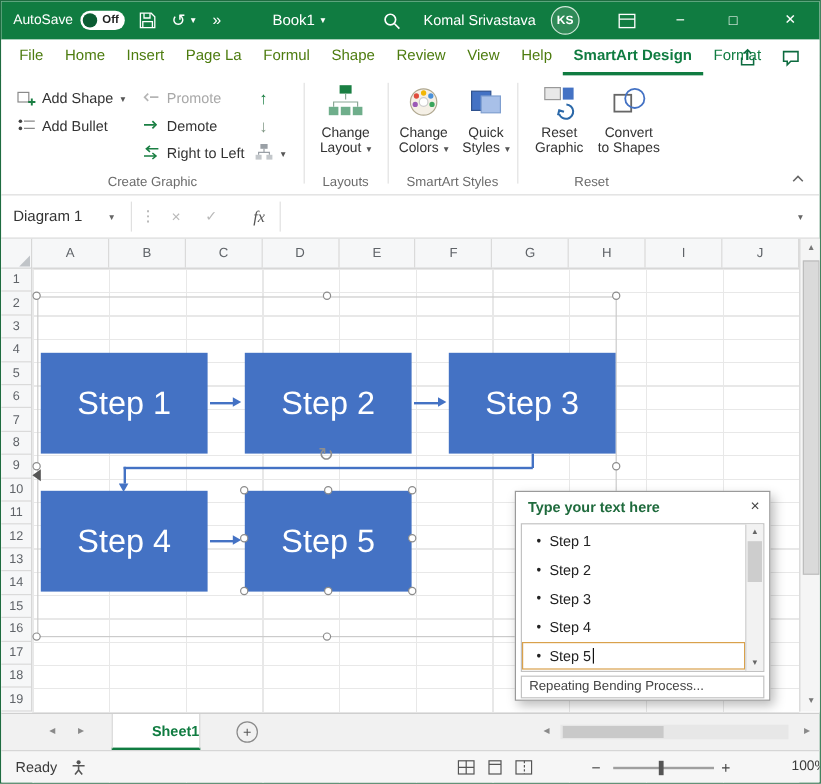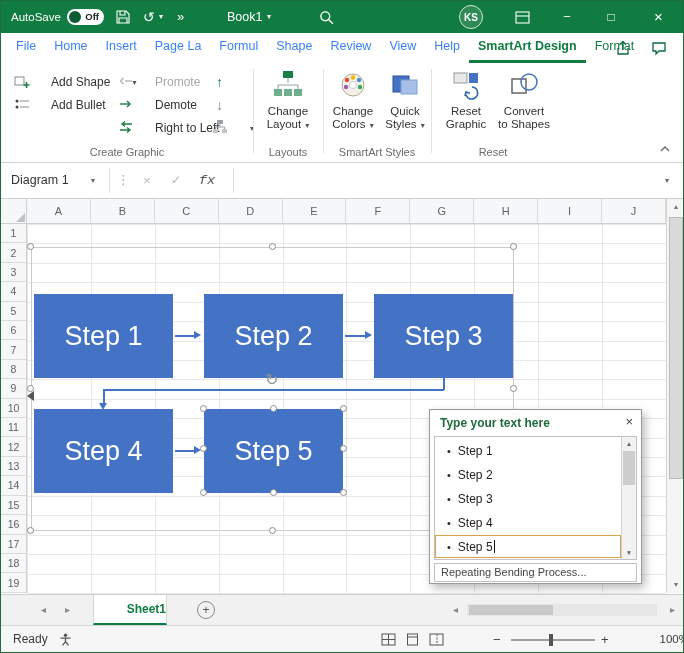--- a/index.html
+++ b/index.html
@@ -13,28 +13,28 @@
   .autosave-toggle .knob{position:absolute;left:2px;top:2px;width:12px;height:12px;border-radius:50%;background:#0b5c33;}
   .autosave-toggle .off{position:absolute;right:5px;top:0;line-height:16px;font-size:9.5px;color:#222;font-weight:bold;}
   .tb-glyph{position:absolute;top:0;line-height:32px;color:#fff;font-size:13px;}
   .tb-caret{position:absolute;top:0;line-height:32px;color:#fff;font-size:8px;}
   .tb-icon{position:absolute;line-height:0;}
   .avatar{position:absolute;top:4px;width:24px;height:24px;border-radius:50%;background:#2f8a57;border:1px solid #cfe7d8;color:#fff;font-size:10px;font-weight:bold;display:flex;align-items:center;justify-content:center;}
   .winbtn{position:absolute;top:0;width:44px;height:32px;line-height:32px;text-align:center;color:#fff;font-size:13px;}
 
   
   .tabrow{position:absolute;left:0;top:32px;right:0;height:30px;background:#fff;display:flex;align-items:stretch;padding-left:6px;}
-  .rtab{line-height:27px;padding:0 9px;font-size:12.5px;color:#3b82f6;border-bottom:3px solid transparent;white-space:nowrap;overflow:hidden;}
+  .rtab{line-height:27px;padding:0 9px;font-size:12.5px;color:#4d7c0f;border-bottom:3px solid transparent;white-space:nowrap;overflow:hidden;}
   .rtab.ctx{color:#107C41;}
   .rtab.active{border-bottom-color:#107C41;font-weight:bold;}
   .tabrow-icon{position:absolute;top:7px;line-height:0;}
 
   
   .ribbon{position:absolute;left:0;top:62px;right:0;height:100px;background:#fff;border-bottom:1px solid #d2d2d2;}
-  .rbtn{position:absolute;display:flex;align-items:center;gap:21px;height:22px;font-size:12px;color:#333;padding:0 5px;white-space:nowrap;}
+  .rbtn{position:absolute;display:flex;align-items:center;gap:5px;height:22px;font-size:12px;color:#333;padding:0 5px;white-space:nowrap;}
   .rbtn.disabled{color:#a8a8a8;}
   .rbtn.pressed{background:#d6d6d6;border:1px solid #8f8f8f;}
   .rcaret{font-size:8px;color:#555;margin-left:1px;}
   .mvup{color:#1a7f43;font-weight:bold;font-size:14px;}
   .mvdn{color:#7a937f;font-weight:bold;font-size:14px;}
   .sep{position:absolute;top:6px;height:84px;width:1px;background:#e2e2e2;}
   .grouplabel{position:absolute;top:83px;font-size:11px;color:#6b6b6b;text-align:center;white-space:nowrap;}
   .bigbtn{position:absolute;top:4px;text-align:center;font-size:11.5px;color:#333;line-height:13px;}
   .bigbtn .bicon{display:block;margin:2px auto 4px;line-height:0;}
   .collapse{position:absolute;right:12px;top:82px;line-height:0;}
@@ -121,20 +121,21 @@
     <span class="tb-caret" style="left:158px">▾</span>
     <span class="tb-glyph" style="left:176px">»</span>
     <span class="tb-text" style="left:226px;font-size:12.5px">Book1</span>
     <span class="tb-caret" style="left:266px">▾</span>
     <span class="tb-icon" style="left:318px;top:9px">
       <svg width="15" height="15" viewBox="0 0 15 15">
           <circle cx="6.3" cy="6.3" r="4.4" fill="none" stroke="#fff" stroke-width="1.4"></circle>
           <line x1="9.8" y1="9.8" x2="13.8" y2="13.8" stroke="#fff" stroke-width="1.4"></line>
         </svg>
     </span>
+    <span class="tb-text" style="left:352px">Komal Srivastava</span>
     <span class="avatar" style="left:458px">
       <span>KS</span>
     </span>
     <span class="tb-icon" style="left:514px;top:9px">
       <svg width="15" height="15" viewBox="0 0 15 15">
           <rect x="1" y="2" width="13" height="11" fill="none" stroke="#fff" stroke-width="1.1"></rect>
           <line x1="1" y1="6" x2="14" y2="6" stroke="#fff" stroke-width="1.1"></line>
         </svg>
     </span>
     <span class="winbtn" style="left:544px">−</span>
@@ -290,21 +291,21 @@
     </span>
   </div>
 
   <div class="formulabar">
     <span class="fb" style="left:10px">Diagram 1</span>
     <span class="fb" style="left:90px;font-size:8px;color:#666">▾</span>
     <div class="fb-div" style="left:108px"></div>
     <span class="fb" style="left:116px;color:#aaa">⋮</span>
     <span class="fb" style="left:142px;color:#b9b9b9;font-size:13px">×</span>
     <span class="fb" style="left:170px;color:#b9b9b9;font-size:12px">✓</span>
-    <span class="fb" style="left:198px;color:#555;font-style:italic;font-family:Liberation Mono, monospace;font-size:13.5px">fx</span>
+    <span class="fb" style="left:210px;color:#555;font-style:italic;font-family:Liberation Serif, serif;font-size:13.5px">fx</span>
     <div class="fb-div" style="left:232px"></div>
     <span class="fb" style="left:240px;right:24px"></span>
     <span class="fb" style="left:664px;font-size:8px;color:#666">▾</span>
   </div>
 
   <div class="sheet">
     <div class="corner"></div>
 
     <div class="colhdrs">
       <div class="colhdr">A</div>

